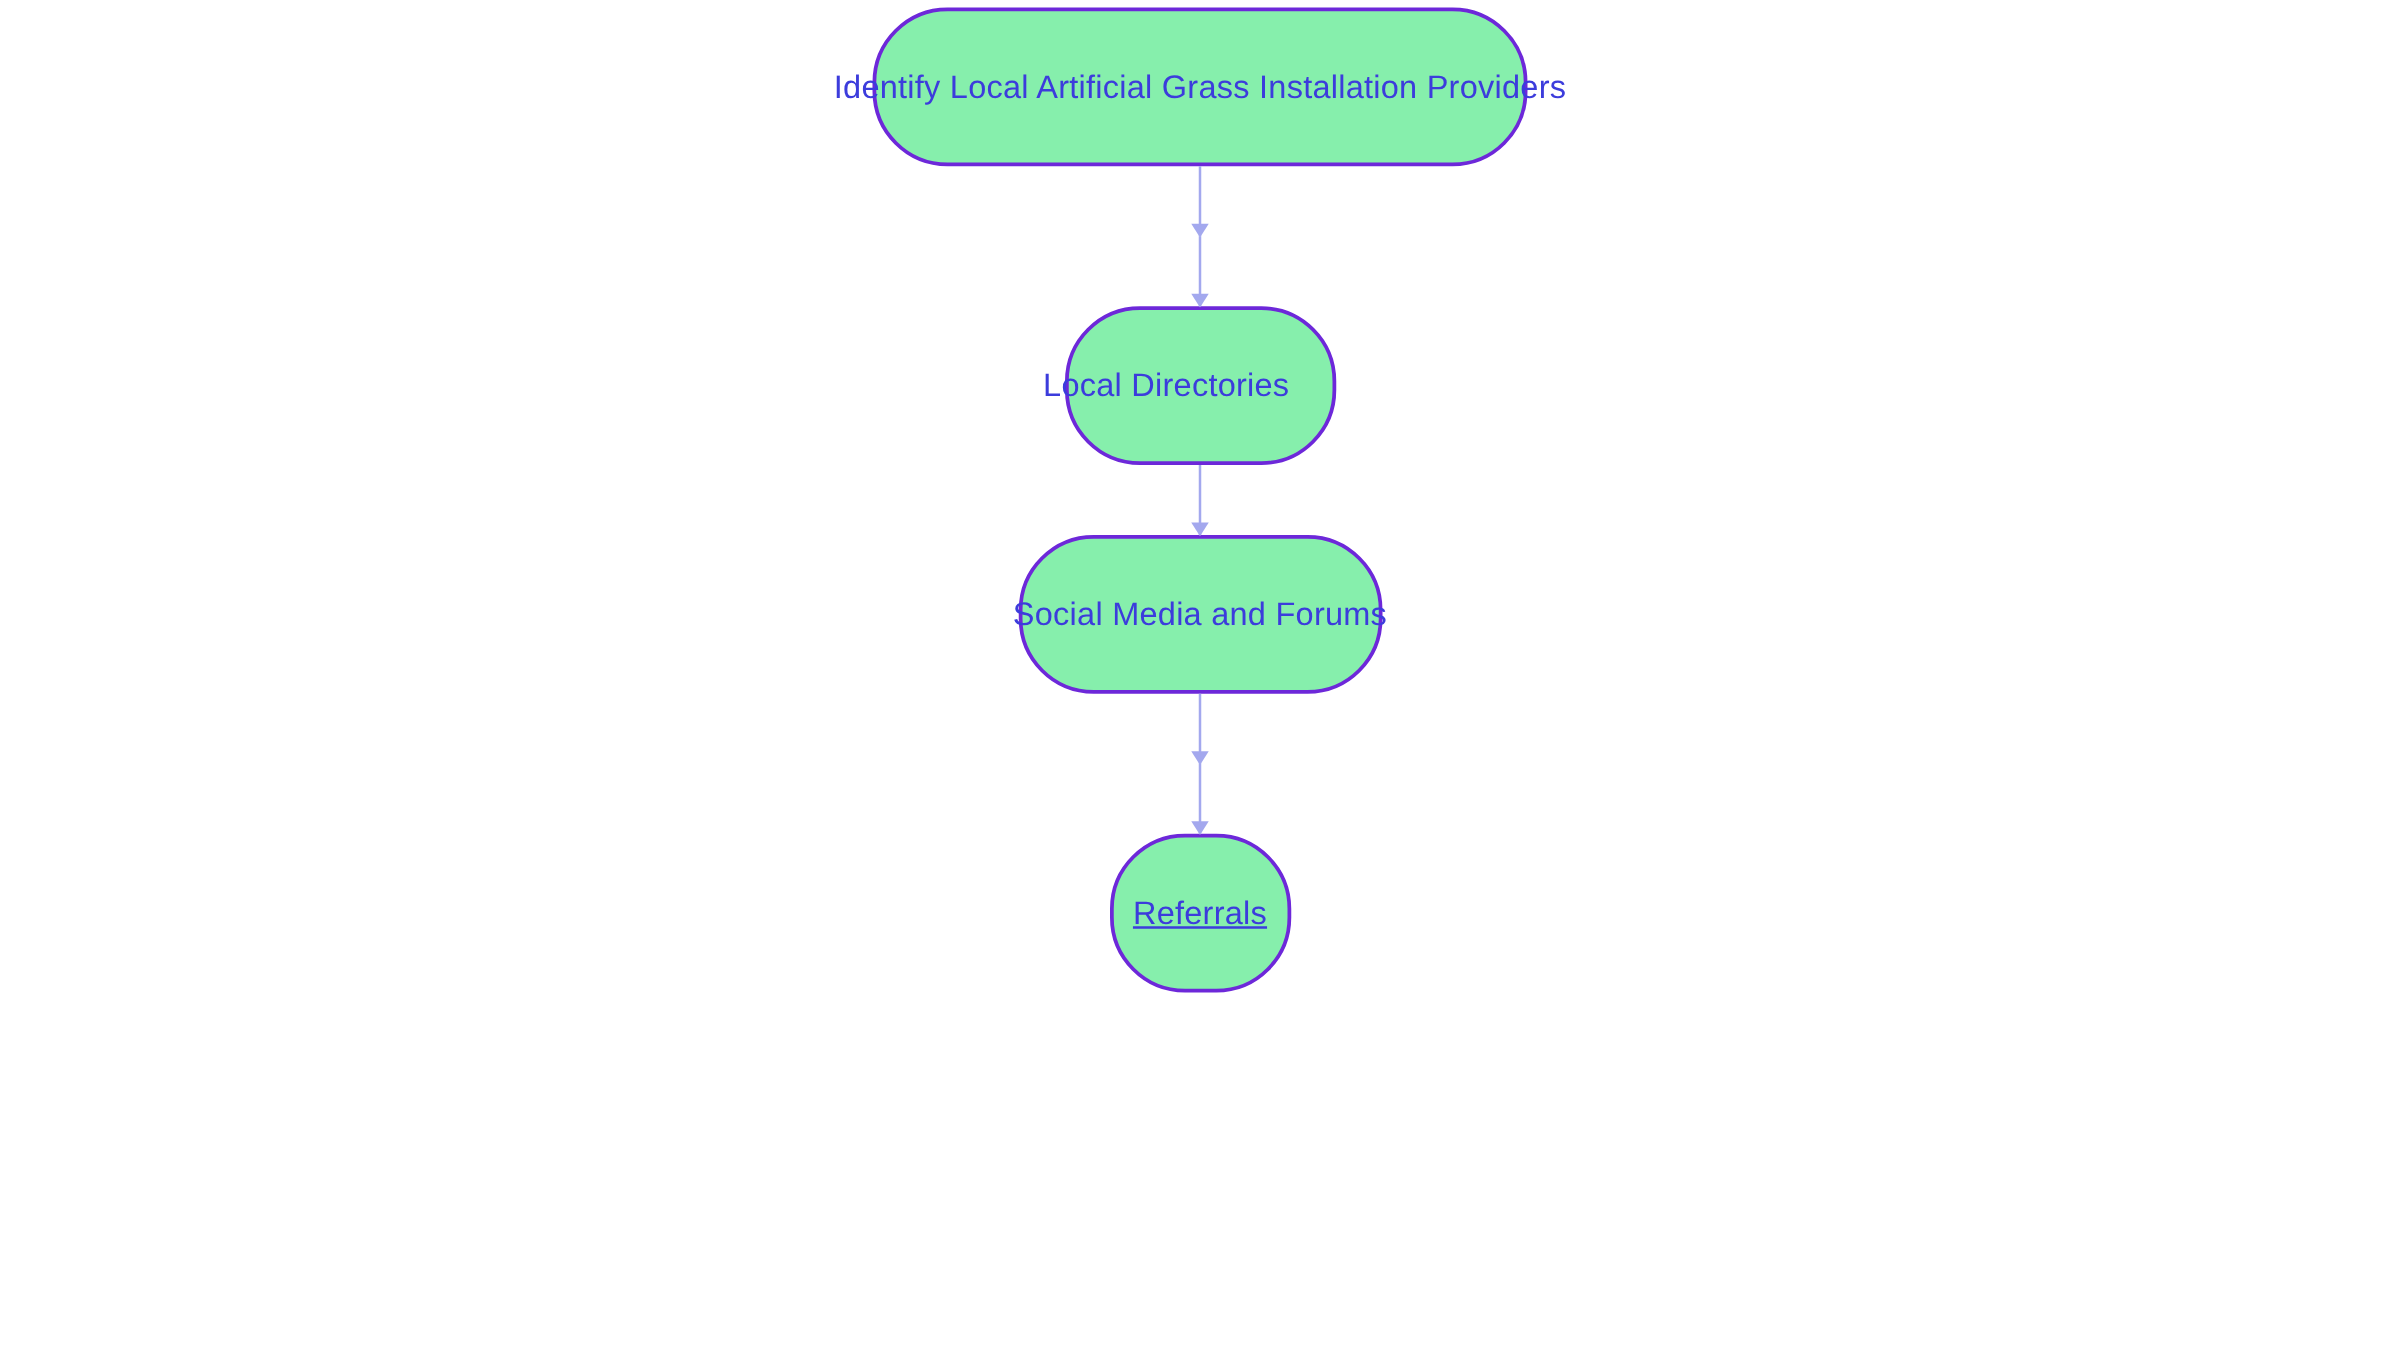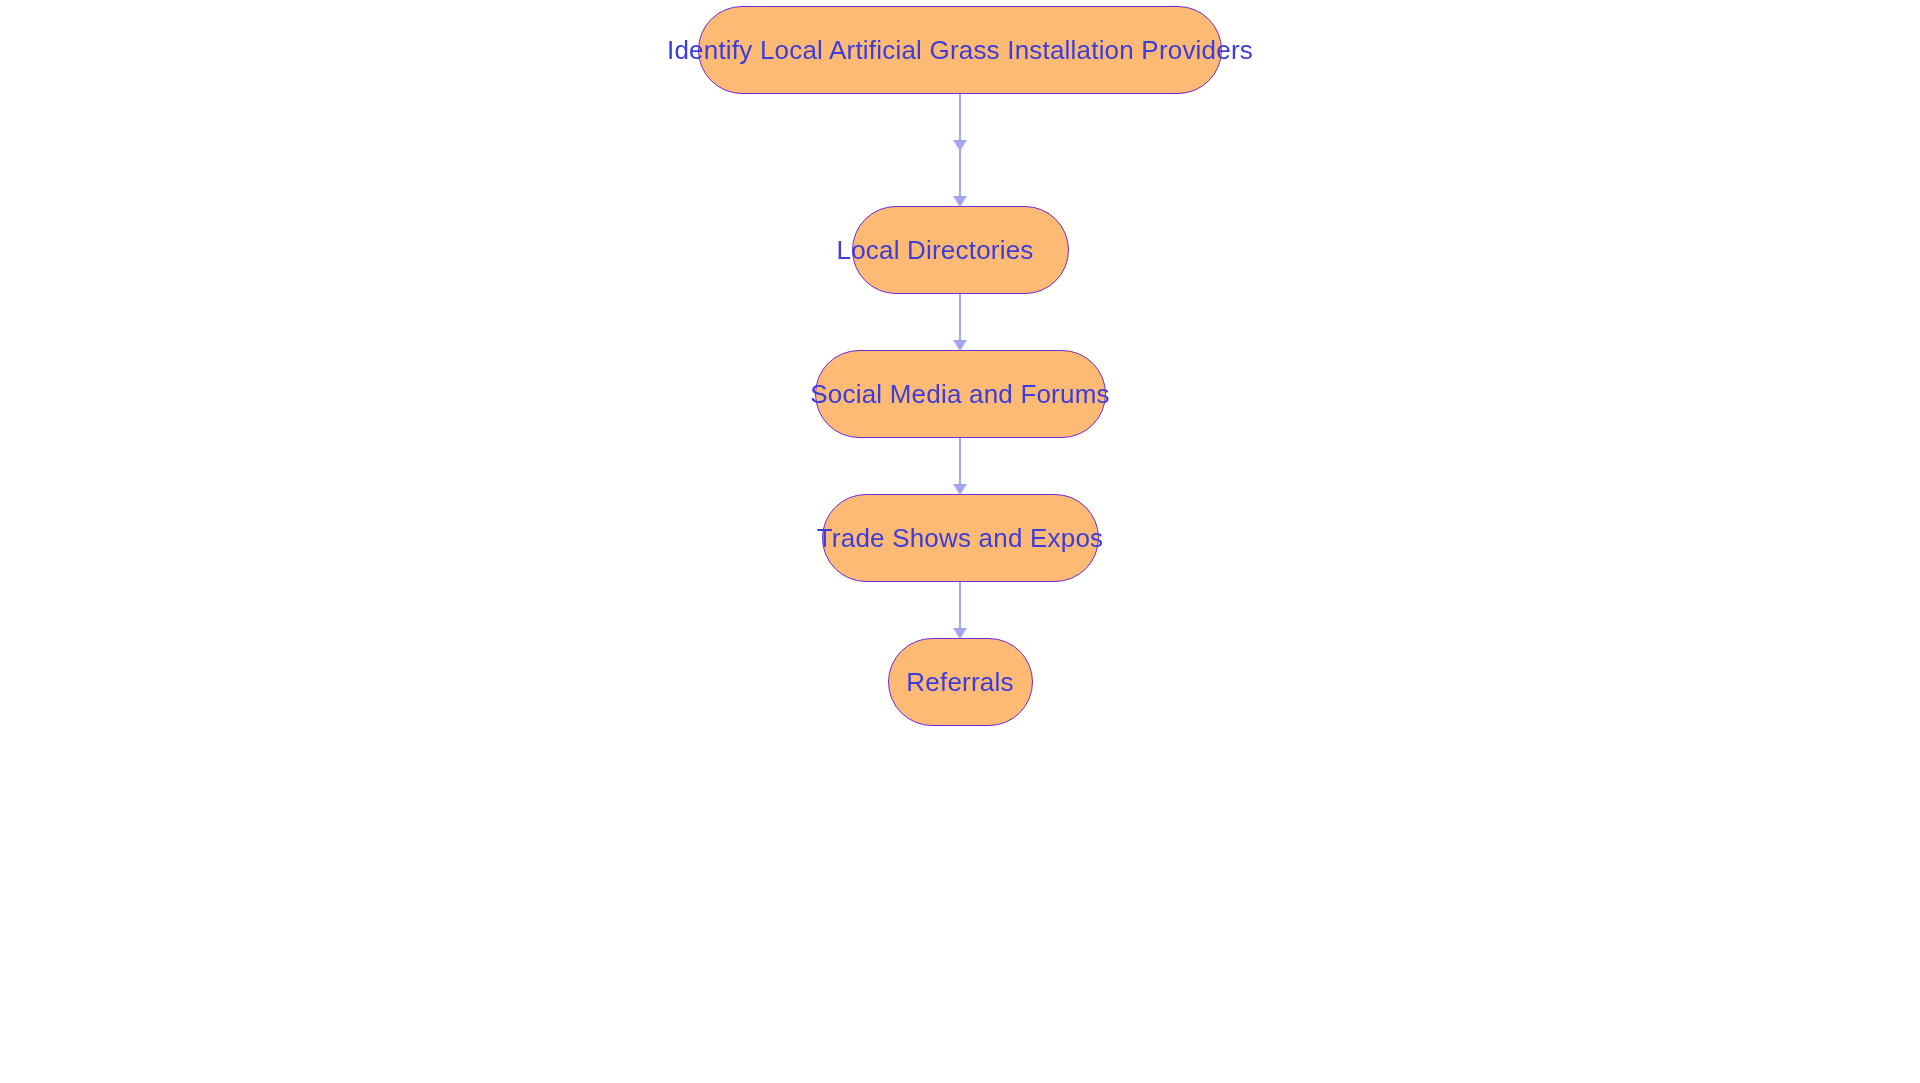--- a/index.html
+++ b/index.html
@@ -19,29 +19,29 @@
     height: 1083px;
     display: flex;
     flex-direction: column;
     align-items: center;
   }
   .node {
     box-sizing: border-box;
     display: flex;
     align-items: center;
     justify-content: center;
-    background: #fdba74;
-    border: 1px solid #6d28d9;
+    background: #86efac;
+    border: 3px solid #6d28d9;
     border-radius: 60px;
     color: #3c3cdc;
     font-size: 26px;
     letter-spacing: 0.2px;
     white-space: nowrap;
     padding: 0 34px;
-    height: 88px;
+    height: 127px;
   }
   .connector {
     width: 2px;
     background: #a3a8ee;
     position: relative;
   }
   .connector::after {
     content: "";
     position: absolute;
     left: 50%;
@@ -76,23 +76,20 @@
   </div>
 
   <div class="connector" style="height:56px;"></div>
 
   <div class="node" style="width:291px;text-align:center;">
     <span>Social Media and Forums</span>
   </div>
 
   <div class="connector" style="height:56px;"></div>
 
-  <div class="node" style="width:277px;">
-    <span>Trade Shows and Expos</span>
-  </div>
 
   <div class="connector" style="height:56px;"></div>
 
-  <div class="node" style="width:145px;">
+  <div class="node" style="width:145px;text-decoration:underline;">
     <span>Referrals</span>
   </div>
 
 </div>
 
 </body></html>

